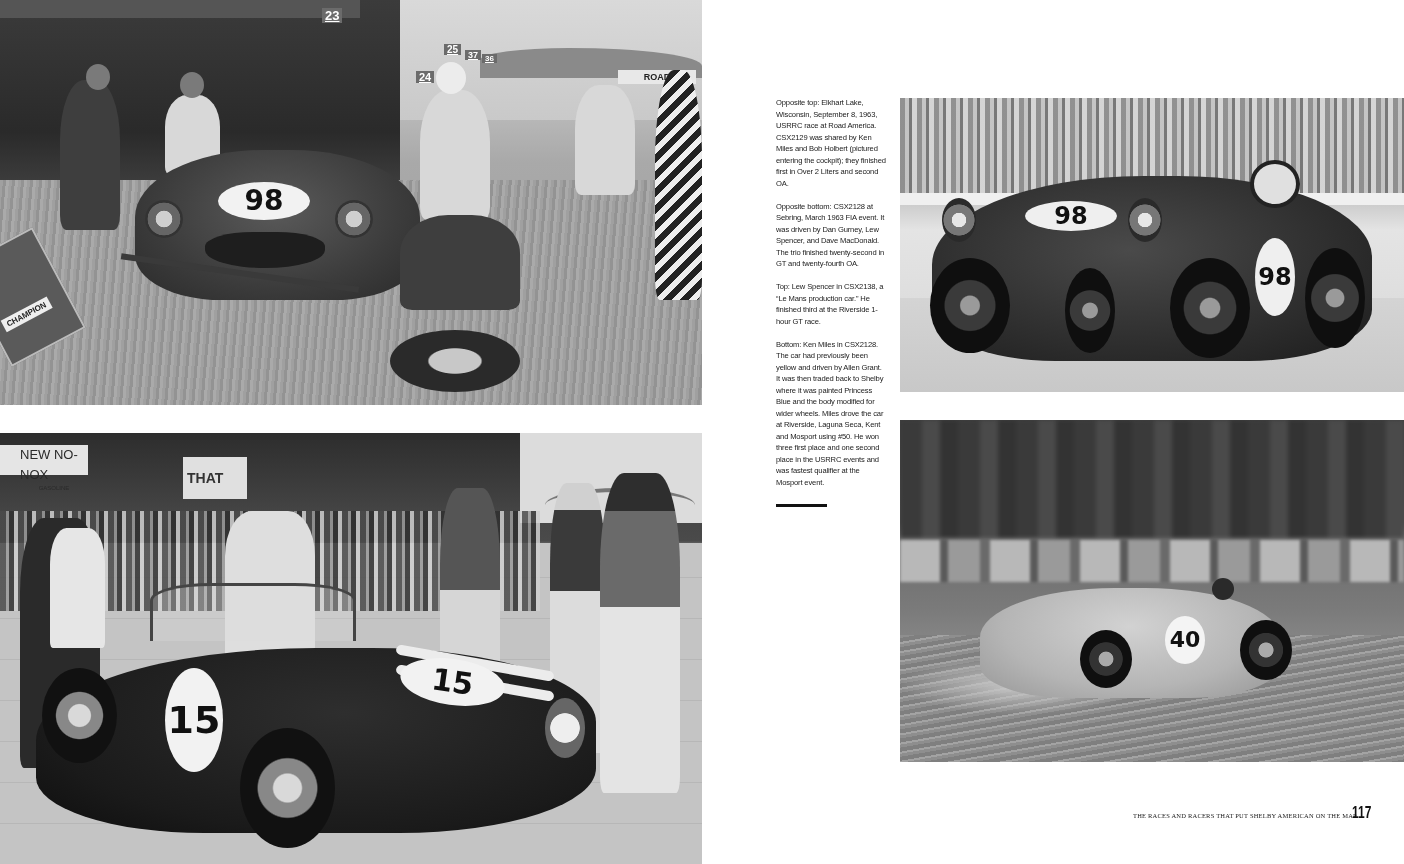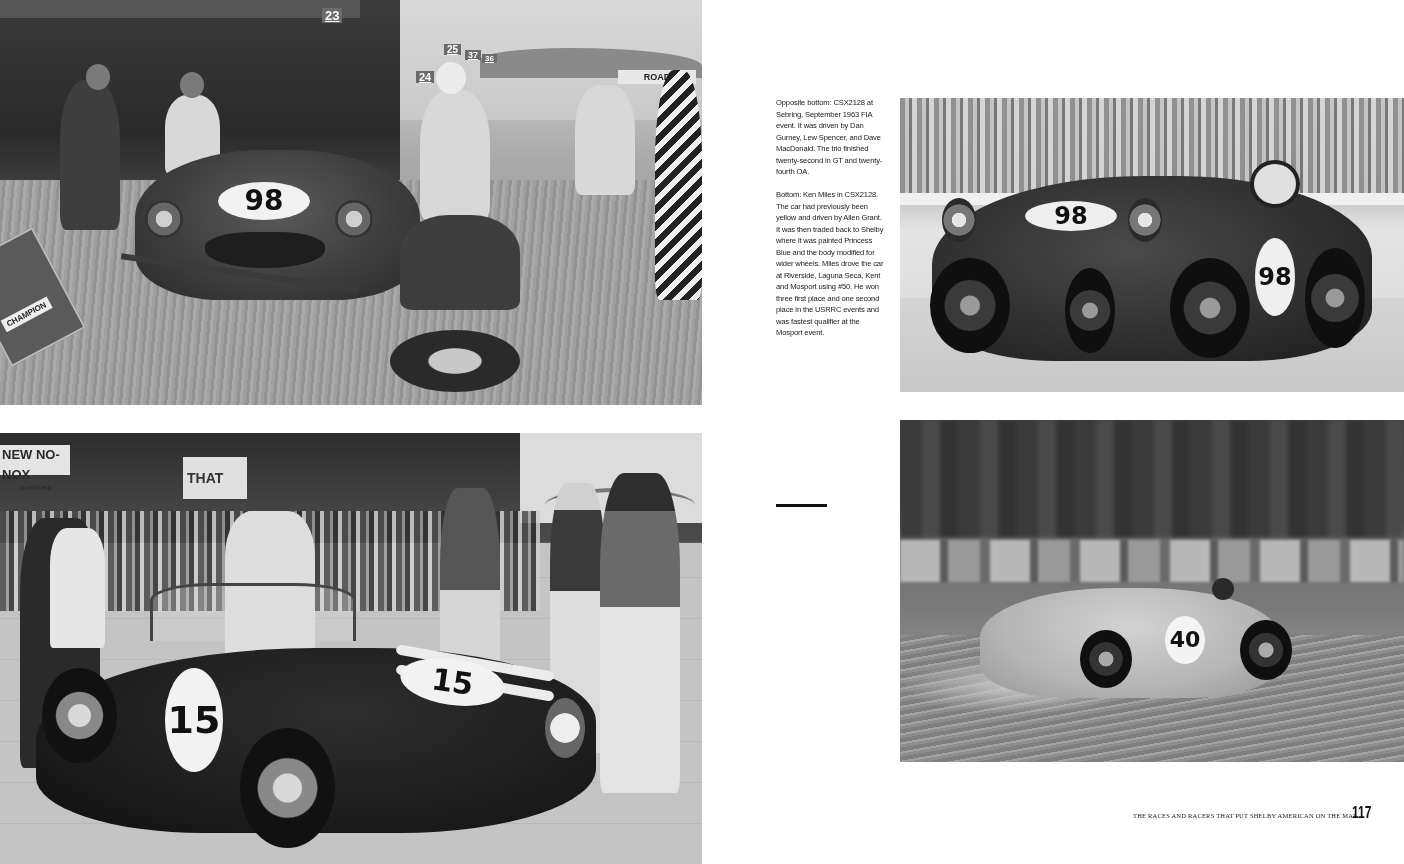--- a/index.html
+++ b/index.html
@@ -36,21 +36,21 @@
     #photo-tl .head { position:absolute; width:24px; height:26px; border-radius:50%; background:#7a7a7a; }
     #photo-tl .champion { position:absolute; left:-20px; top:240px; width:80px; height:110px; background:#5a5a5a; transform: rotate(-28deg); border:2px solid #bbb; }
     #photo-tl .champion span { position:absolute; left:10px; top:66px; background:#eee; color:#222; font-size:8px; font-weight:bold; padding:2px 4px; }
 
     
     #photo-bl { left: 0; top: 433px; width: 702px; height: 431px;
       background: linear-gradient(180deg,#3a3a3a 0%,#4a4a4a 25%,#bdbdbd 28%,#c6c6c6 100%); }
     #photo-bl .stand { position:absolute; left:0; top:0; width:560px; height:78px; background: linear-gradient(180deg,#2d2d2d,#444); }
     #photo-bl .skyR { position:absolute; left:520px; top:0; width:182px; height:90px; background:#dcdcdc; }
     #photo-bl .bridge { position:absolute; left:545px; top:55px; width:150px; height:30px; border-top:4px solid #777; border-radius:50% 50% 0 0; }
-    #photo-bl .sign1 { position:absolute; left:0; top:12px; width:68px; height:30px; background:#e5e5e5; color:#2a2a2a; font-weight:bold; font-size:13px; line-height:20px; padding-left:2px; }
+    #photo-bl .sign1 { position:absolute; left:0; top:12px; width:68px; height:30px; background:#e5e5e5; color:#2a2a2a; font-weight:normal; font-size:13px; line-height:20px; padding-left:20px; }
     #photo-bl .sign1 small { display:block; font-size:6px; line-height:6px; text-align:center; }
     #photo-bl .sign2 { position:absolute; left:183px; top:24px; width:60px; height:42px; background:#e0e0e0; color:#333; font-weight:bold; font-size:14px; line-height:42px; padding-left:4px; }
     #photo-bl .pavement { position:absolute; left:0; top:110px; width:702px; height:321px;
       background: repeating-linear-gradient(0deg,#c4c4c4 0 40px,#b7b7b7 40px 41px), linear-gradient(#c6c6c6,#bbb); }
     #photo-bl .crowd { position:absolute; left:0; top:78px; width:540px; height:100px;
       background: repeating-linear-gradient(90deg,#4a4a4a 0 6px,#9a9a9a 6px 9px,#2f2f2f 9px 14px,#cfcfcf 14px 18px); opacity:.85; }
     #photo-bl .car { position:absolute; left:36px; top:215px; width:560px; height:185px;
       background: radial-gradient(ellipse at 55% 35%, #2e2e2e 0%, #1a1a1a 70%, #0d0d0d 100%); border-radius: 50% 40% 35% 30%; }
     #photo-bl .stripe { position:absolute; left:395px; top:225px; width:160px; height:10px; background:#ececec; transform: rotate(10deg); border-radius:5px; }
     #photo-bl .stripe.b { top:245px; }
@@ -185,19 +185,21 @@
   <div class="grass"></div>
   <div class="dust"></div>
   <div class="car"></div>
   <div class="driver"></div>
   <div class="num">40</div>
   <div class="wheel" style="left:180px;top:210px;width:52px;height:58px;"></div>
   <div class="wheel" style="left:340px;top:200px;width:52px;height:60px;"></div>
 </div>
 
 <div id="captions">
-  <p>Opposite bottom: CSX2128 at Sebring, September 1963 FIA event. It was driven by Dan Gurney, Lew Spencer, and Dave MacDonald. The trio finished twenty-second in GT and twenty-fourth OA.</p>
+  <p>Opposite top: Elkhart Lake, Wisconsin, September 8, 1963, USRRC race at Road America. CSX2129 was shared by Ken Miles and Bob Holbert (pictured entering the cockpit); they finished first in Over 2 Liters and second OA.</p>
+  <p>Opposite bottom: CSX2128 at Sebring, March 1963 FIA event. It was driven by Dan Gurney, Lew Spencer, and Dave MacDonald. The trio finished twenty-second in GT and twenty-fourth OA.</p>
+  <p>Top: Lew Spencer in CSX2138, a “Le Mans production car.” He finished third at the Riverside 1-hour GT race.</p>
   <p>Bottom: Ken Miles in CSX2128. The car had previously been yellow and driven by Allen Grant. It was then traded back to Shelby where it was painted Princess Blue and the body modified for wider wheels. Miles drove the car at Riverside, Laguna Seca, Kent and Mosport using #50. He won three first place and one second place in the USRRC events and was fastest qualifier at the Mosport event.</p>
 </div>
 <div id="caption-rule"></div>
 
 <div id="running-foot">THE RACES AND RACERS THAT PUT SHELBY AMERICAN ON THE MAP</div>
 <div id="folio">117</div>
 
 </body></html>

